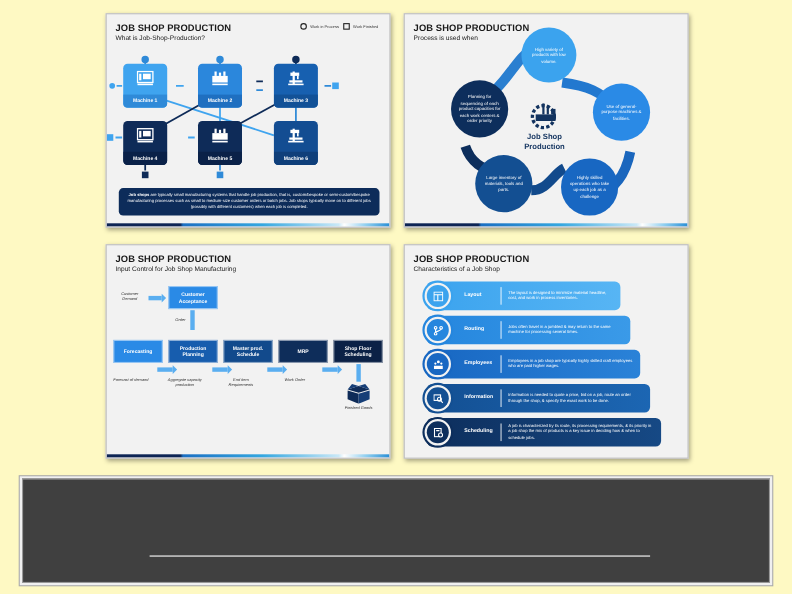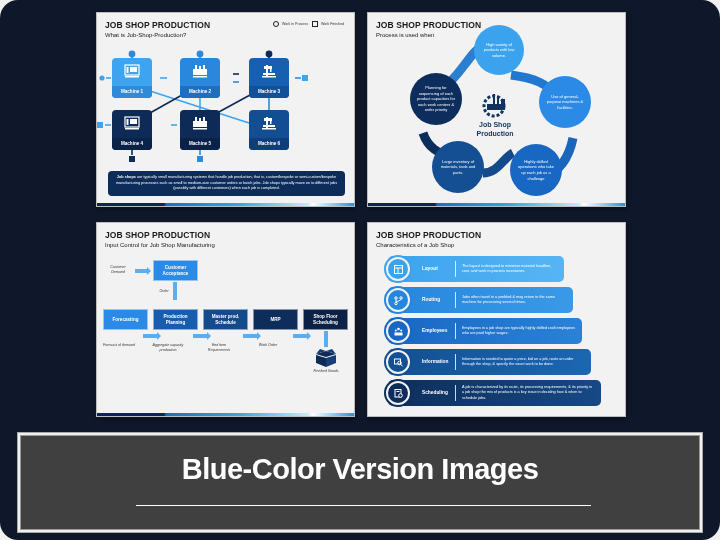--- a/index.html
+++ b/index.html
@@ -1,17 +1,17 @@
 <!DOCTYPE html>
 <html><head>
 <meta charset="utf-8">
 <style>
   * { box-sizing: border-box; margin: 0; padding: 0; }
   html, body { width: 720px; height: 540px; background: #f0f0f0; overflow: hidden; font-family: "Liberation Sans", "DejaVu Sans", sans-serif; }
-  .stage { position: relative; width: 720px; height: 540px; background: #0f172a; border-radius: 18px; }
+  .stage { position: relative; width: 720px; height: 540px; background: #fef9c3; }
   .slide { position: absolute; width: 259px; height: 195px; background: #f2f2f2; border: 1px solid #bdbdbd; box-shadow: 1px 2px 4px rgba(0,0,0,0.35); overflow: hidden; }
   .slide .title { position: absolute; left: 8px; top: 7px; font-weight: bold; font-size: 8.5px; color: #1a1a1a; letter-spacing: 0.1px; }
   .slide .subtitle { position: absolute; left: 8px; top: 19px; font-size: 6px; color: #1a1a1a; }
   .slide .bottom-bar { position: absolute; left: 0; right: 0; bottom: 0; height: 3px; background: linear-gradient(90deg, #0d2454 0%, #0d2454 26%, #1b6fc2 27%, #34a7e0 55%, #c9e8f7 82%, #ffffff 84%, #8ccdef 92%, #2a8fd6 100%); }
   #s1 { left: 96px; top: 12px; }
   #s2 { left: 367px; top: 12px; }
   #s3 { left: 96px; top: 222px; }
   #s4 { left: 367px; top: 222px; }
 
   
@@ -310,16 +310,15 @@
             </svg>
           </div>
         </div>
       <div class="name">Scheduling</div>
       <div class="divider"></div>
       <div class="text">A job is characterized by its route, its processing requirements, &amp; its priority in a job shop the mix of products is a key issue in deciding how &amp; when to schedule jobs.</div>
     </div>
   </div>
 
   <div class="banner">
-    <div class="btitle">Blue-Color Version Images</div>
     <div class="bline"></div>
   </div>
 </div>
 
 </body></html>

